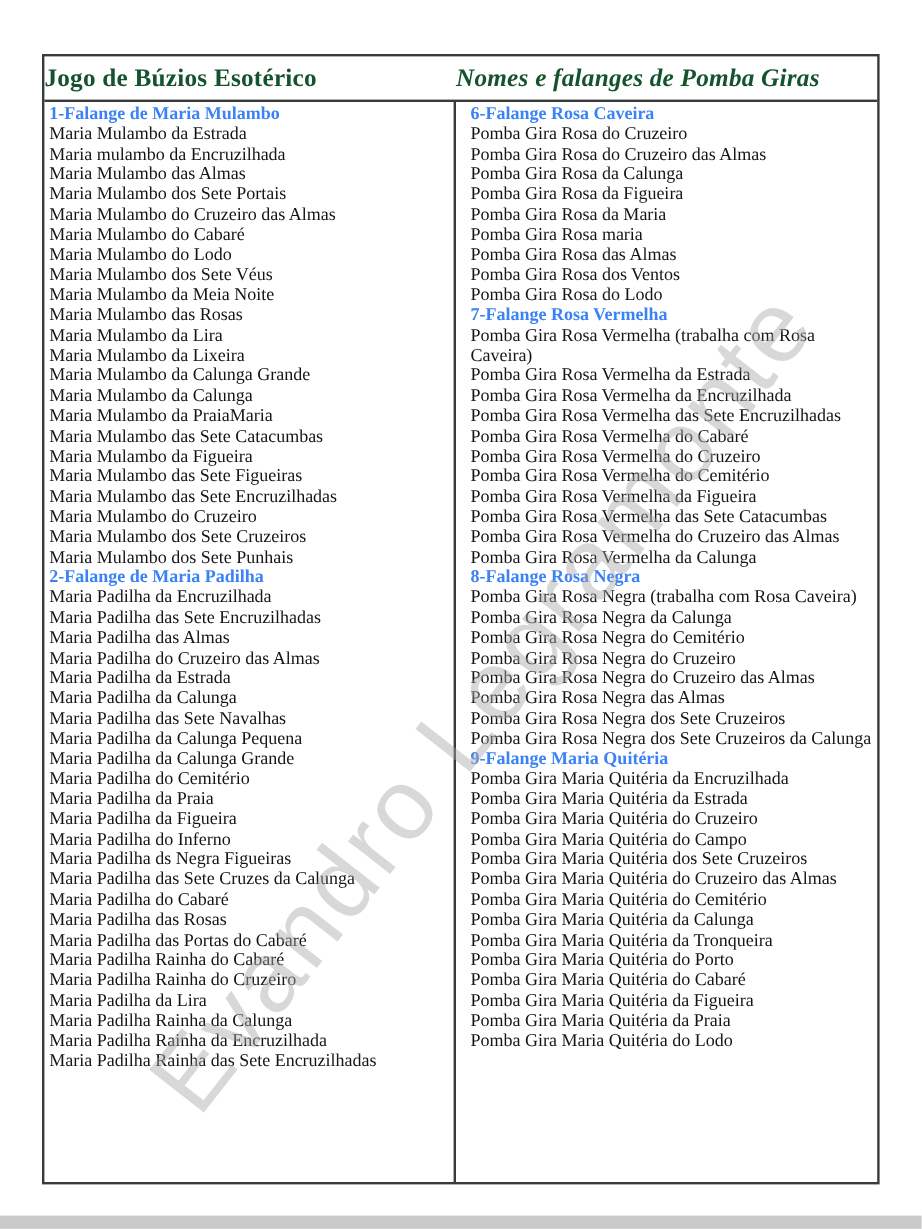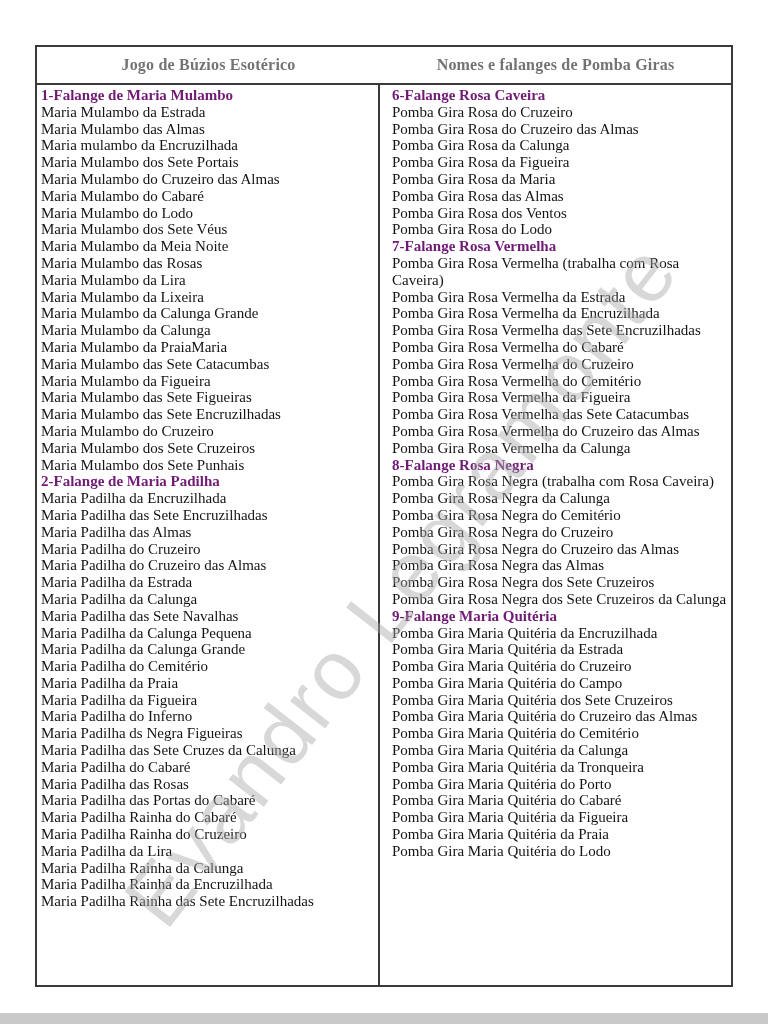--- a/index.html
+++ b/index.html
@@ -24,45 +24,44 @@
     background: #ffffff;
   }
   .head-row {
     display: flex;
     border-bottom: 2px solid #3a3a3a;
     height: 38px;
     align-items: center;
   }
   .head-cell {
     flex: 1;
-    text-align: center;
     font-weight: bold;
-    font-size: 16px;
-    color: #737373;
+    font-size: 21px;
+    color: #14532d;
     letter-spacing: 0.2px;
   }
   .head-cell.left { flex: 0 0 343px; }
-  .head-cell.right { flex: 1; }
+  .head-cell.right { flex: 1; font-style: italic; }
   .body-row {
     display: flex;
     height: 900px;
   }
   .body-cell {
     padding: 2px 3px 0 4px;
     font-size: 15px;
     line-height: 16.8px;
     color: #141414;
   }
   .body-cell.left {
     flex: 0 0 343px;
     border-right: 2px solid #3a3a3a;
   }
   .body-cell.right { flex: 1; padding-left: 12px; }
   .section-heading {
-    color: #701a75;
+    color: #3b82f6;
     font-weight: bold;
   }
   .list-line { white-space: normal; }
   .watermark {
     position: absolute;
     left: 105px;
     top: 885px;
     transform: rotate(-52deg);
     transform-origin: 0 0;
     font-family: "Liberation Sans", "DejaVu Sans", sans-serif;
@@ -90,22 +89,22 @@
 
   <div class="doc-table">
     <div class="head-row">
       <div class="head-cell left">Jogo de Búzios Esotérico</div>
       <div class="head-cell right">Nomes e falanges de Pomba Giras</div>
     </div>
     <div class="body-row">
       <div class="body-cell left">
           <div class="section-heading">1-Falange de Maria Mulambo</div>
           <div class="list-line">Maria Mulambo da Estrada</div>
+          <div class="list-line">Maria mulambo da Encruzilhada</div>
           <div class="list-line">Maria Mulambo das Almas</div>
-          <div class="list-line">Maria mulambo da Encruzilhada</div>
           <div class="list-line">Maria Mulambo dos Sete Portais</div>
           <div class="list-line">Maria Mulambo do Cruzeiro das Almas</div>
           <div class="list-line">Maria Mulambo do Cabaré</div>
           <div class="list-line">Maria Mulambo do Lodo</div>
           <div class="list-line">Maria Mulambo dos Sete Véus</div>
           <div class="list-line">Maria Mulambo da Meia Noite</div>
           <div class="list-line">Maria Mulambo das Rosas</div>
           <div class="list-line">Maria Mulambo da Lira</div>
           <div class="list-line">Maria Mulambo da Lixeira</div>
           <div class="list-line">Maria Mulambo da Calunga Grande</div>
@@ -115,21 +114,20 @@
           <div class="list-line">Maria Mulambo da Figueira</div>
           <div class="list-line">Maria Mulambo das Sete Figueiras</div>
           <div class="list-line">Maria Mulambo das Sete Encruzilhadas</div>
           <div class="list-line">Maria Mulambo do Cruzeiro</div>
           <div class="list-line">Maria Mulambo dos Sete Cruzeiros</div>
           <div class="list-line">Maria Mulambo dos Sete Punhais</div>
           <div class="section-heading">2-Falange de Maria Padilha</div>
           <div class="list-line">Maria Padilha da Encruzilhada</div>
           <div class="list-line">Maria Padilha das Sete Encruzilhadas</div>
           <div class="list-line">Maria Padilha das Almas</div>
-          <div class="list-line">Maria Padilha do Cruzeiro</div>
           <div class="list-line">Maria Padilha do Cruzeiro das Almas</div>
           <div class="list-line">Maria Padilha da Estrada</div>
           <div class="list-line">Maria Padilha da Calunga</div>
           <div class="list-line">Maria Padilha das Sete Navalhas</div>
           <div class="list-line">Maria Padilha da Calunga Pequena</div>
           <div class="list-line">Maria Padilha da Calunga Grande</div>
           <div class="list-line">Maria Padilha do Cemitério</div>
           <div class="list-line">Maria Padilha da Praia</div>
           <div class="list-line">Maria Padilha da Figueira</div>
           <div class="list-line">Maria Padilha do Inferno</div>
@@ -145,20 +143,21 @@
           <div class="list-line">Maria Padilha Rainha da Encruzilhada</div>
           <div class="list-line">Maria Padilha Rainha das Sete Encruzilhadas</div>
         </div>
       <div class="body-cell right">
           <div class="section-heading">6-Falange Rosa Caveira</div>
           <div class="list-line">Pomba Gira Rosa do Cruzeiro</div>
           <div class="list-line">Pomba Gira Rosa do Cruzeiro das Almas</div>
           <div class="list-line">Pomba Gira Rosa da Calunga</div>
           <div class="list-line">Pomba Gira Rosa da Figueira</div>
           <div class="list-line">Pomba Gira Rosa da Maria</div>
+          <div class="list-line">Pomba Gira Rosa maria</div>
           <div class="list-line">Pomba Gira Rosa das Almas</div>
           <div class="list-line">Pomba Gira Rosa dos Ventos</div>
           <div class="list-line">Pomba Gira Rosa do Lodo</div>
           <div class="section-heading">7-Falange Rosa Vermelha</div>
           <div class="list-line">Pomba Gira Rosa Vermelha (trabalha com Rosa Caveira)</div>
           <div class="list-line">Pomba Gira Rosa Vermelha da Estrada</div>
           <div class="list-line">Pomba Gira Rosa Vermelha da Encruzilhada</div>
           <div class="list-line">Pomba Gira Rosa Vermelha das Sete Encruzilhadas</div>
           <div class="list-line">Pomba Gira Rosa Vermelha do Cabaré</div>
           <div class="list-line">Pomba Gira Rosa Vermelha do Cruzeiro</div>

